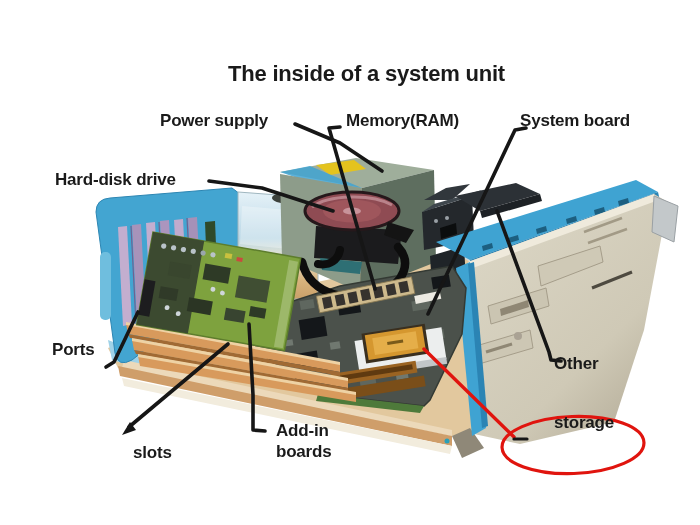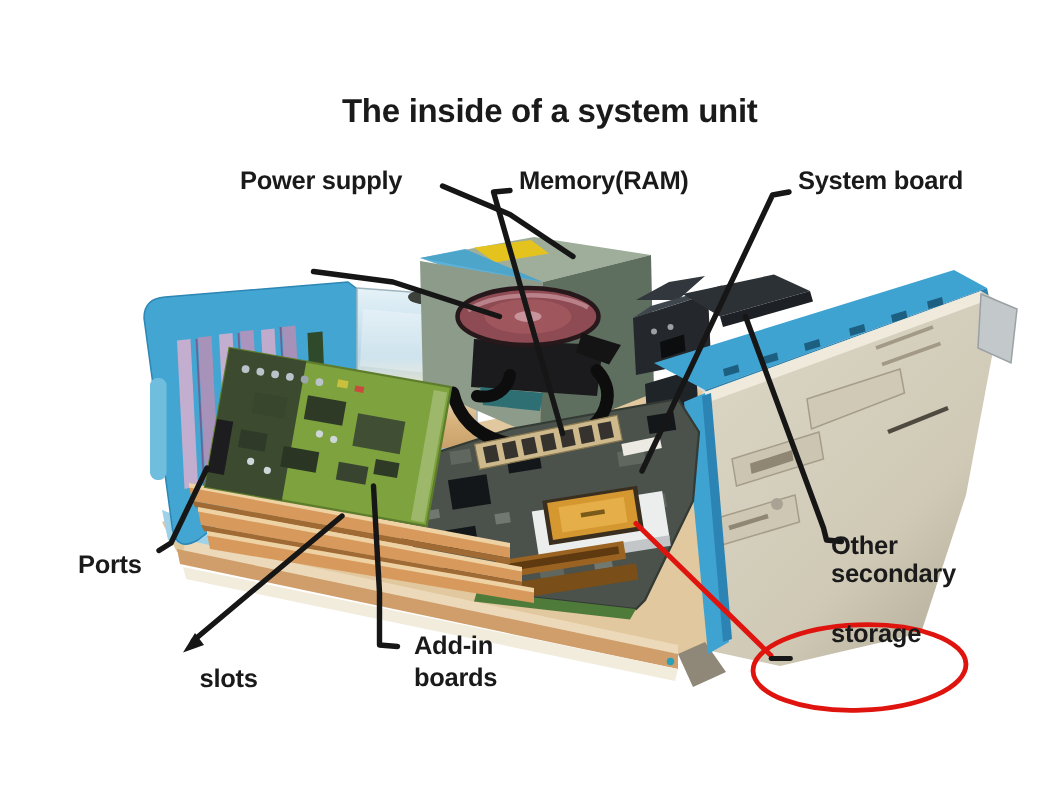--- a/index.html
+++ b/index.html
@@ -240,22 +240,22 @@
   <g>
     <line x1="424" y1="349" x2="514" y2="437" stroke="var(--red,#e0140e)" stroke-width="3.4" stroke-linecap="round"></line>
     <line x1="514" y1="439" x2="527" y2="439" stroke="#161616" stroke-width="3.2" stroke-linecap="round"></line>
     <ellipse cx="573" cy="445" rx="71" ry="28.5" fill="none" stroke="var(--red,#e0140e)" stroke-width="3.2" transform="rotate(-2 573 445)"></ellipse>
   </g>
 </svg>
 
 <div class="title" style="left:228px;top:61px">The inside of a system unit</div>
 <div class="lbl" style="left:160px;top:111px">Power supply</div>
 <div class="lbl" style="left:346px;top:111px">Memory(RAM)</div>
-<div class="lbl" style="left:532px;top:111px">System board</div>
-<div class="lbl" style="left:52px;top:367px">Ports</div>
+<div class="lbl" style="left:520px;top:111px">System board</div>
+<div class="lbl" style="left:55px;top:170px">Hard-disk drive</div>
+<div class="lbl" style="left:52px;top:340px">Ports</div>
 <div class="lbl" style="left:133px;top:443px">slots</div>
 <div class="lbl" style="left:276px;top:421px">Add-in</div>
 <div class="lbl" style="left:276px;top:442px">boards</div>
 <div class="lbl" style="left:554px;top:354px">Other</div>
-<div class="lbl" style="left:554px;top:373px">secondary</div>
 <div class="lbl" style="left:554px;top:413px">storage</div>
 
 </div>
 
 </body></html>

